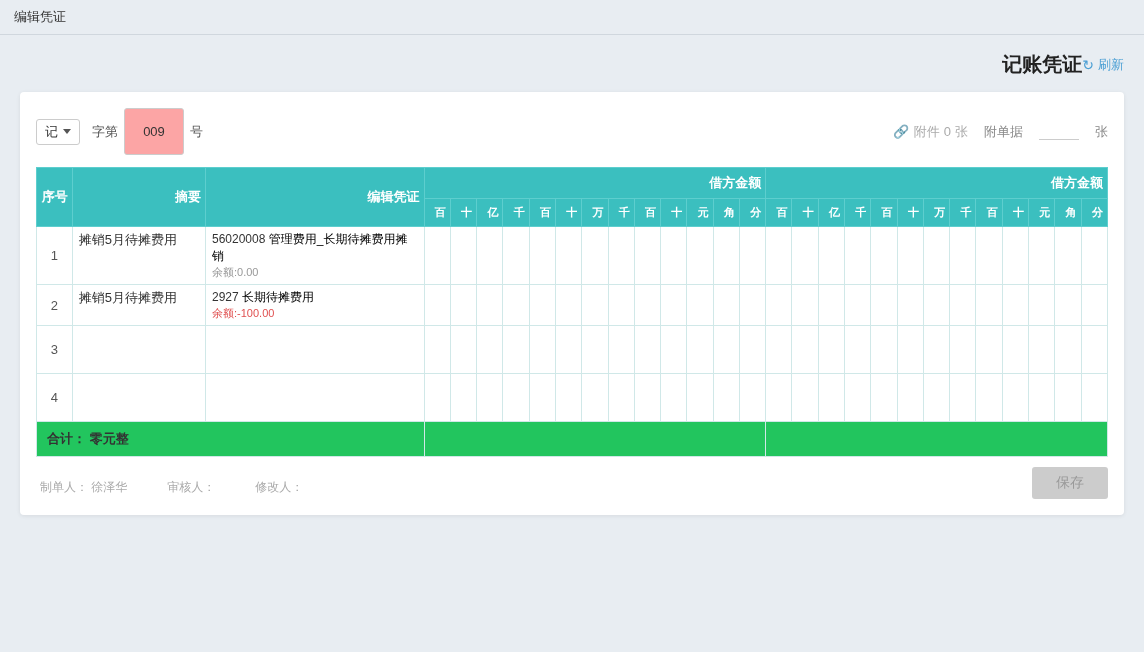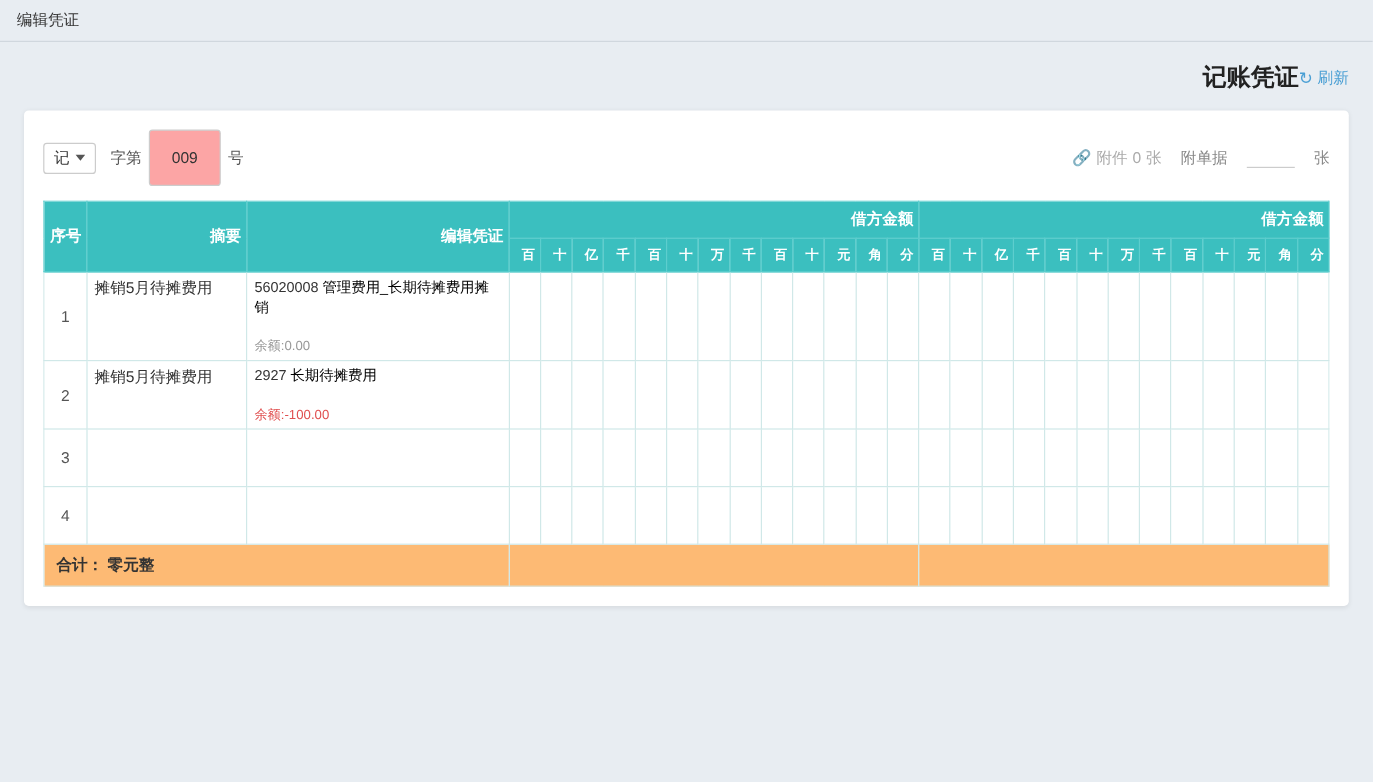--- a/index.html
+++ b/index.html
@@ -156,31 +156,31 @@
       color: #555;
       font-size: 13px;
     }
     .account-code {
       color: #333;
       font-weight: 500;
     }
     .balance-text {
       font-size: 11px;
       color: #999;
-      margin-top: 16px;
+      margin-top: 0;
     }
     .balance-negative {
       color: #e05050;
     }
     .summary-text {
       font-size: 13px;
       color: #333;
     }
     .total-row td {
-      background: #fdba74;
+      background: #22c55e;
       font-size: 13px;
       font-weight: bold;
       color: #333;
       padding: 8px 10px;
       border: 1px solid #d0e8e8;
     }
     .footer-row {
       display: flex;
       align-items: center;
       gap: 40px;
@@ -455,15 +455,32 @@
                 <span>合计：</span>
                 <span>零元整</span>
               </td>
               <td colspan="13"></td>
               <td colspan="13"></td>
             </tr>
           </tfoot>
         </table>
       </div>
 
+      <div style="margin-top: 10px; display: flex; justify-content: space-between; align-items: center;">
+        <div class="footer-row">
+          <span>
+            <span>制单人：</span>
+            <span>徐泽华</span>
+          </span>
+          <span>
+            <span>审核人：</span>
+            <span></span>
+          </span>
+          <span>
+            <span>修改人：</span>
+            <span></span>
+          </span>
+        </div>
+        <button class="save-btn">保存</button>
+      </div>
     </div>
   </div>
 </div>
 
 </body></html>

